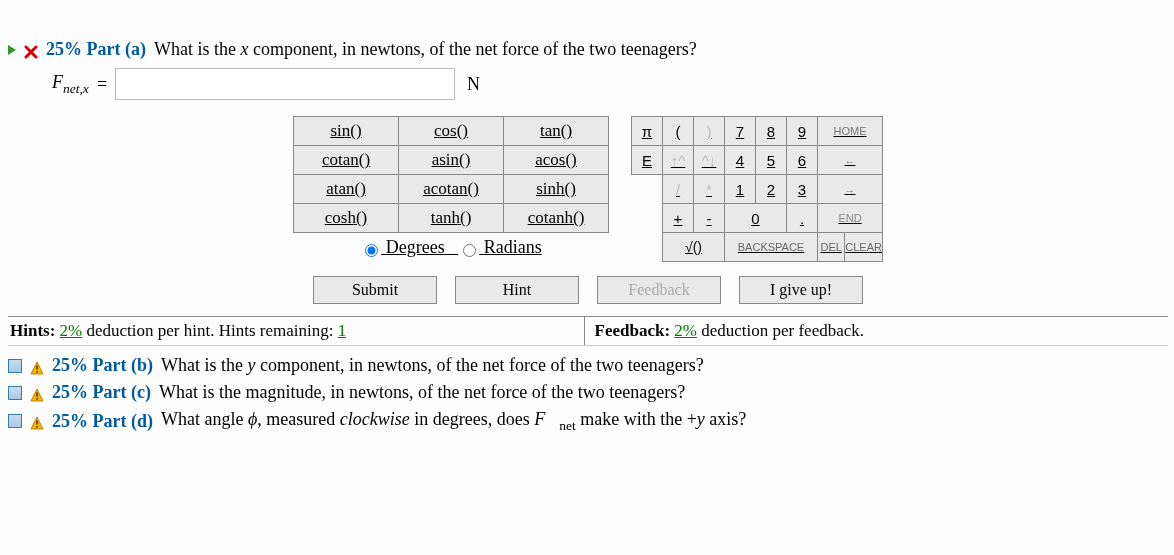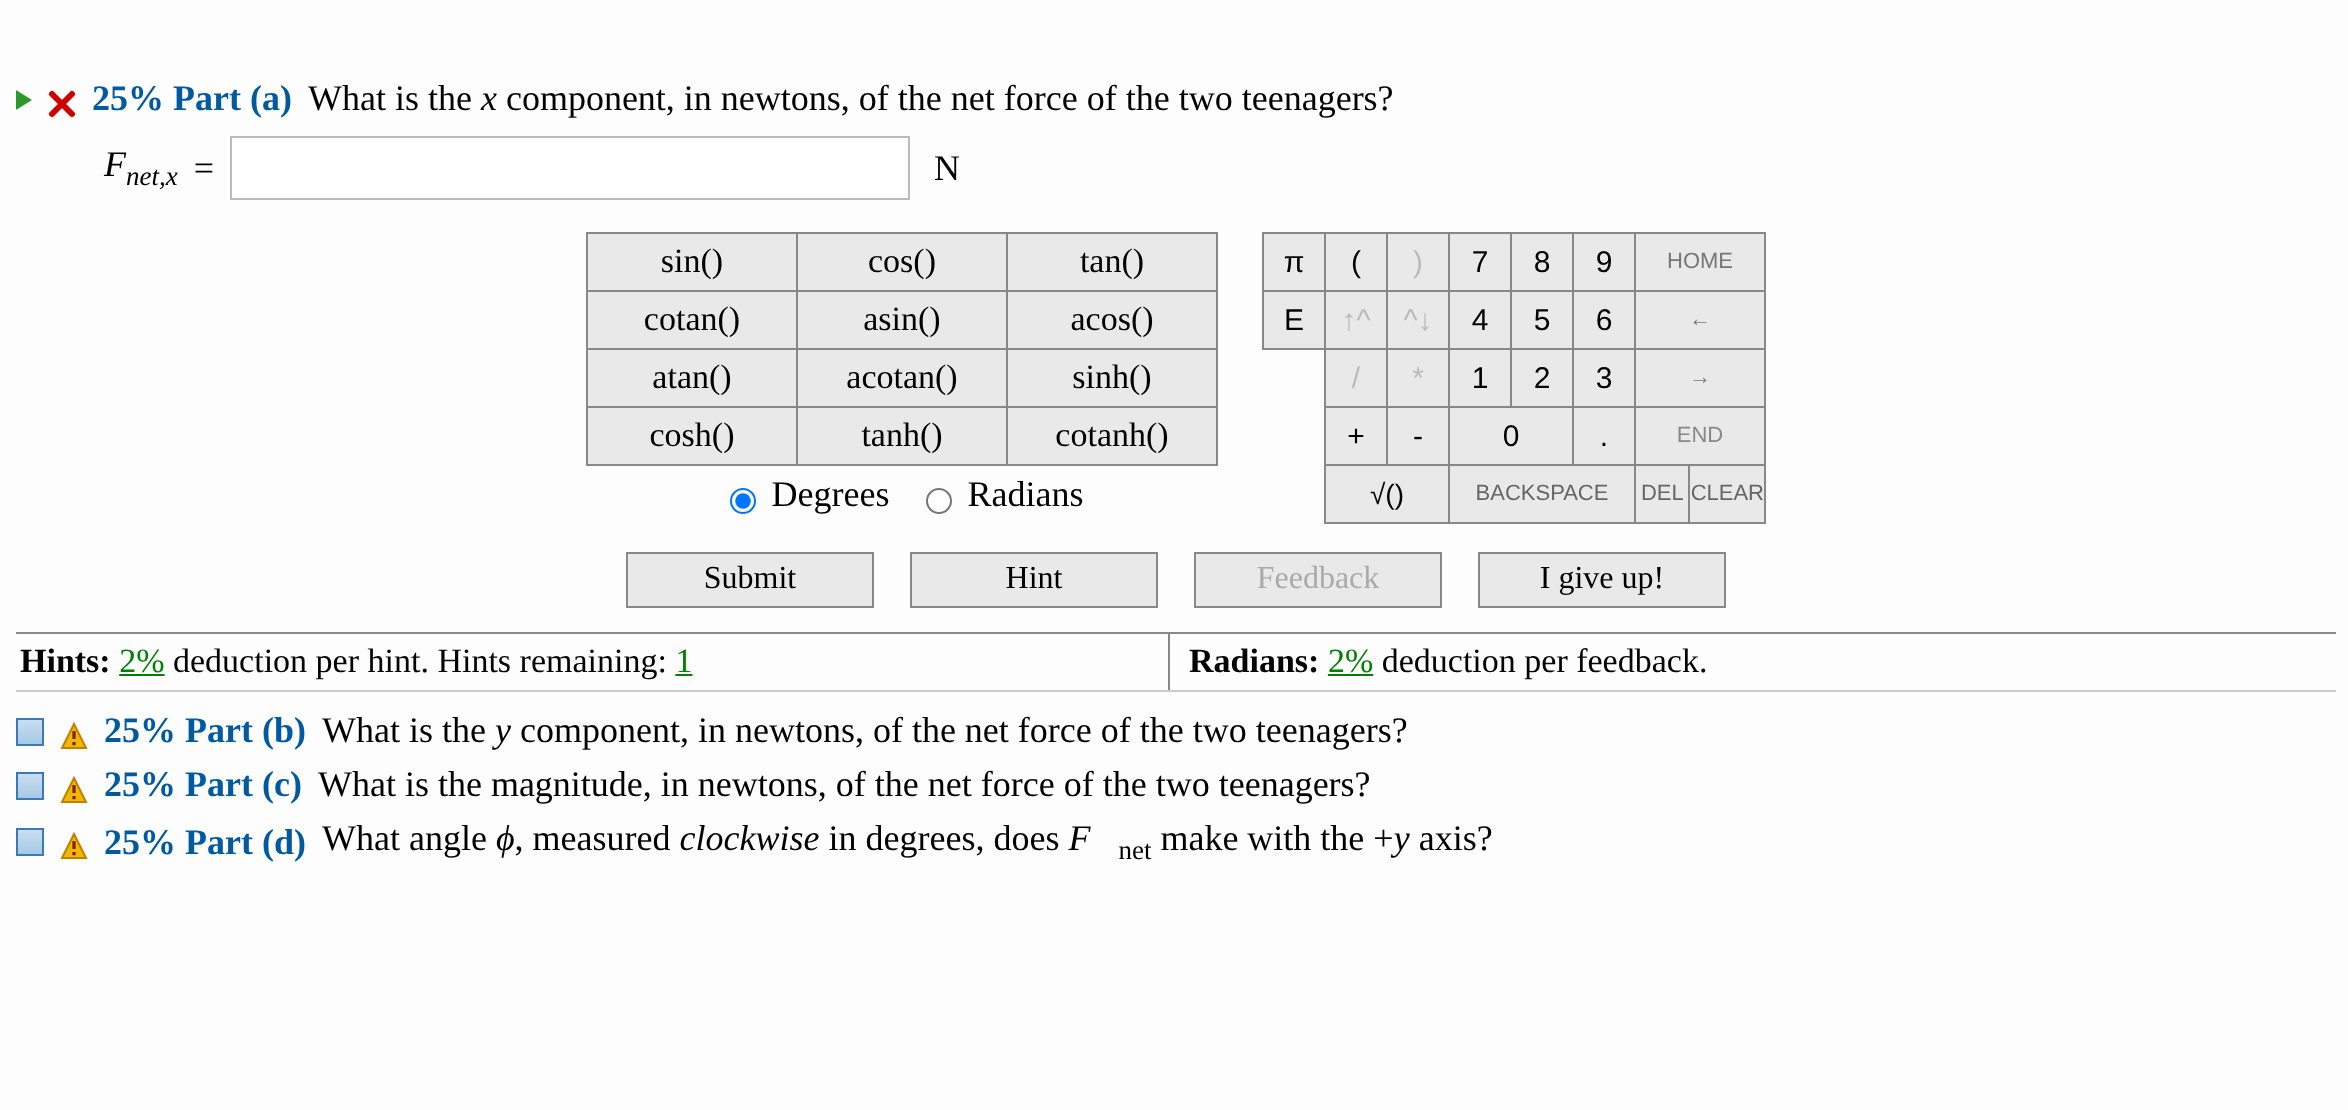--- a/index.html
+++ b/index.html
@@ -36,21 +36,21 @@
   .answer-input {
     width: 330px;
     height: 26px;
     font-size: 16px;
     border:1px solid #bbb;
     background:#fff;
     padding:2px 4px;
   }
   .unit { padding-left:4px; font-family:"Times New Roman",serif; }
 
-  .calc-area { display:flex; justify-content:center; gap:22px; margin-bottom:14px;}
+  .calc-area { display:flex; justify-content:center; gap:22px; margin-bottom:14px;text-decoration:underline;}
   table { border-collapse: collapse; }
   .func-table td, .num-table td {
     border:1px solid #888;
     text-align:center;
     background:#e9e9e9;
     font-size:17px;
     padding:0;
     height:28px;
     cursor:pointer;
     user-select:none;
@@ -237,21 +237,21 @@
   <button class="btn disabled">Feedback</button>
   <button class="btn">I give up!</button>
 </div>
 
 <div class="info-row">
   <div class="info-left">
     <span class="bold">Hints:</span>
     <span class="green-u">2%</span><span> deduction per hint. Hints remaining: </span><span class="green-u">1</span>
   </div>
   <div class="info-right">
-    <span class="bold">Radians:</span>
+    <span class="bold">Feedback:</span>
     <span class="green-u">2%</span><span> deduction per feedback.</span>
   </div>
 </div>
 
 <div class="parts-block">
 
   <div class="part-row">
     <span class="small-sq"></span>
     <span class="warn-tri"><svg viewBox="0 0 14 14">
           <path d="M7 1 L13 13 L1 13 Z" fill="#f0b800" stroke="#c08000"></path>

